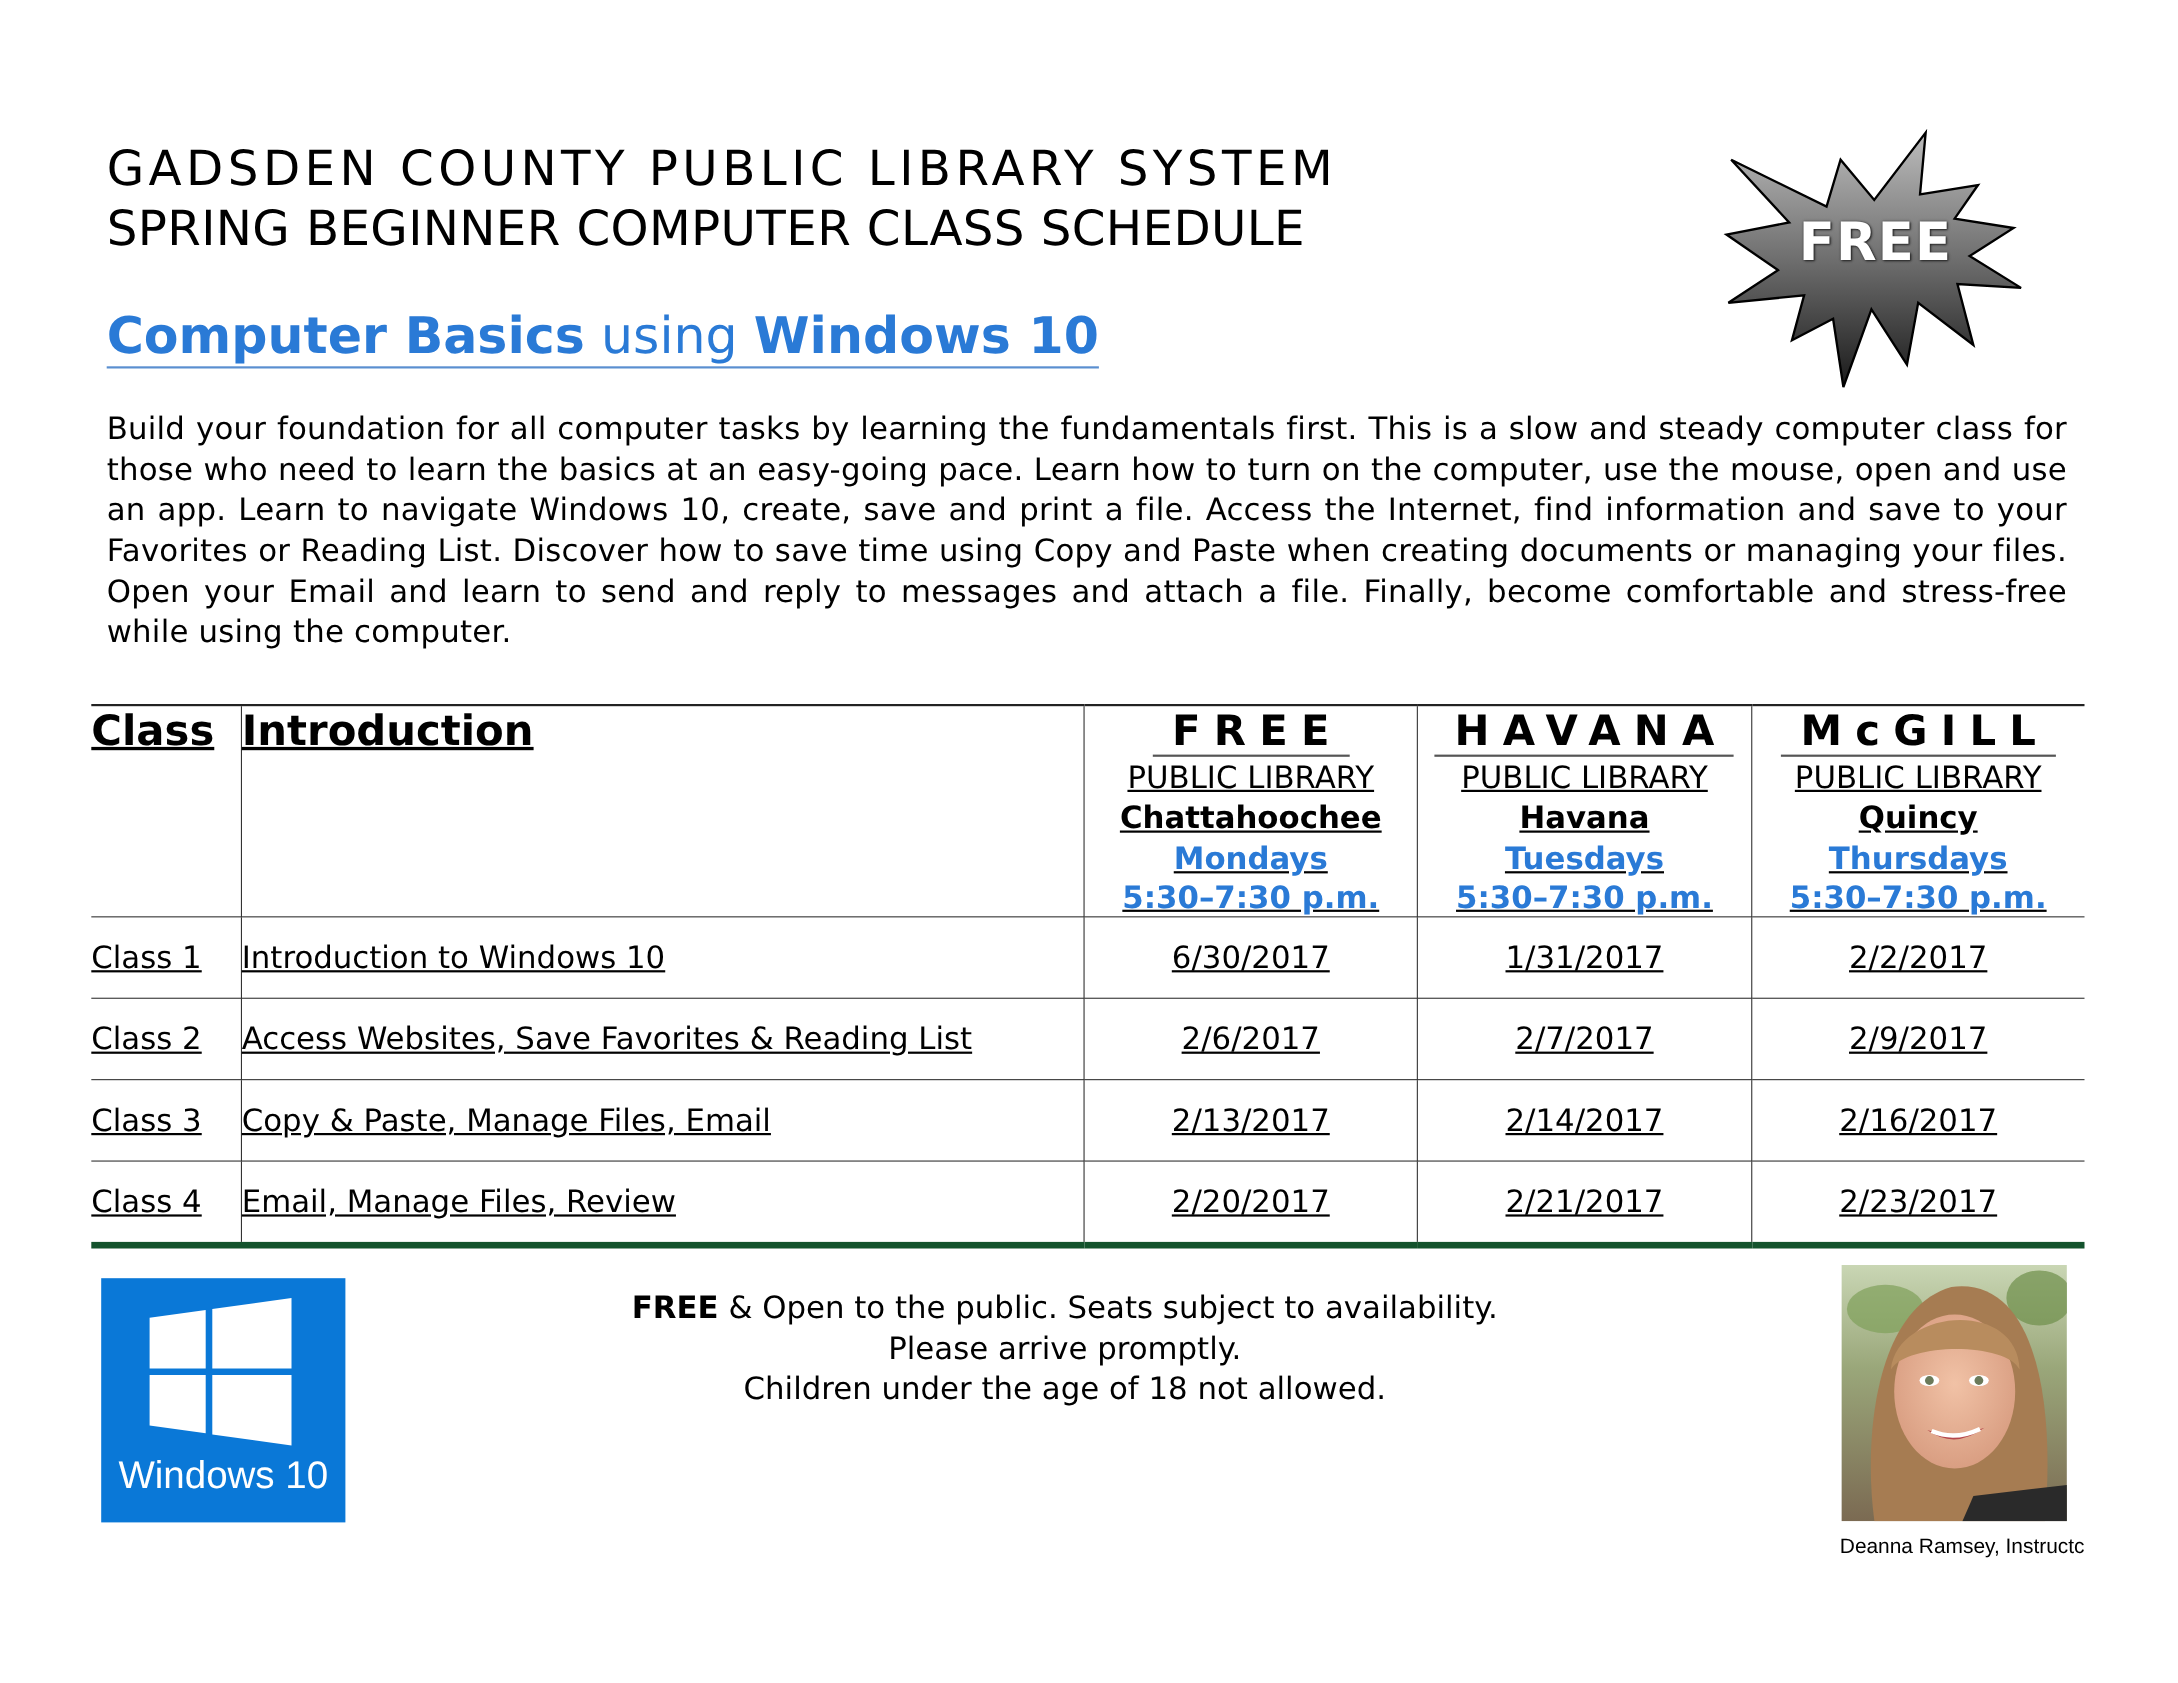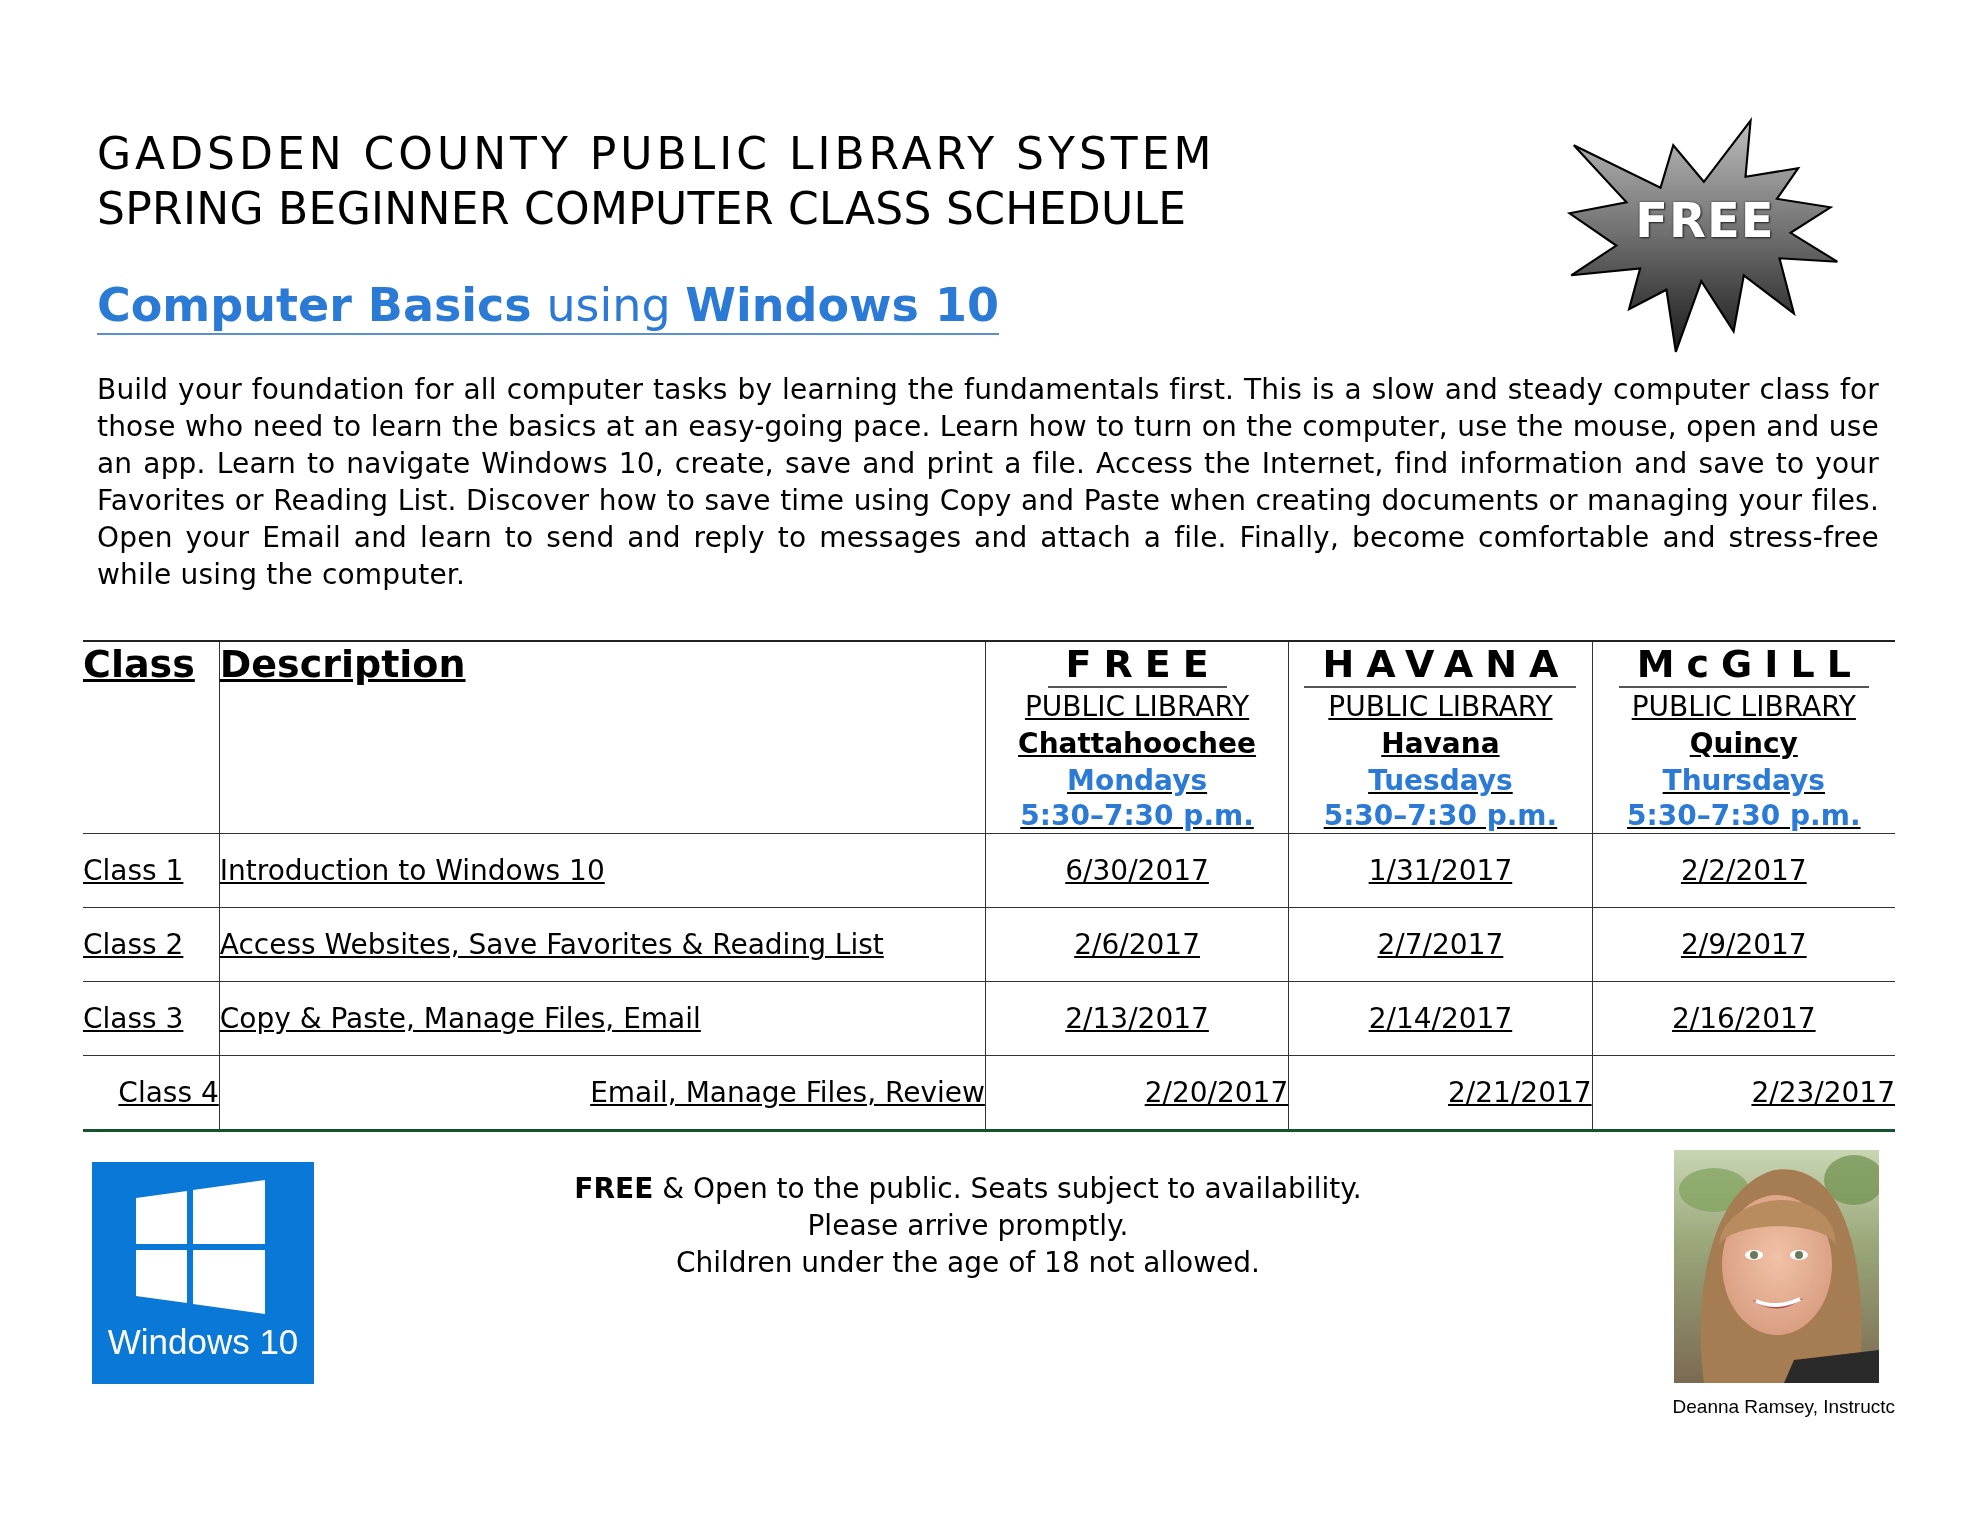--- a/index.html
+++ b/index.html
@@ -17,21 +17,21 @@
 
     .intro { left: 97px; top: 371px; width: 1782px; font-size: 28px; line-height: 37px; text-align: justify; letter-spacing: 0.2px; }
 
     .burst { left: 1550px; top: 92px; width: 340px; height: 285px; }
     .burst-label { left: 1625px; top: 192px; width: 160px; text-align: center; font-size: 48px; font-weight: bold; color: #fff;
                    text-shadow: 0 0 2px #333, 1px 1px 2px #222; letter-spacing: 1px; }
 
     table.sched { position: absolute; left: 83px; top: 640px; width: 1812px; border-collapse: collapse; text-decoration: underline; }
     table.sched td, table.sched th { border: 1.5px solid #333; vertical-align: top; padding: 0; }
     table.sched tr:first-child th, table.sched tr:first-child td { border-top: 2px solid #222; }
-    table.sched tr:last-child td { border-bottom: 3px solid #14532d; text-align: right; }
+    table.sched tr:last-child td { border-bottom: 6px solid #14532d; }
     table.sched th:first-child, table.sched td:first-child { border-left: none; }
     table.sched th:last-child, table.sched td:last-child { border-right: none; }
 
     th.h-class, th.h-desc { text-align: left; font-size: 38px; font-weight: bold; padding: 6px 0 0 13px; height: 191px; }
     th.h-class { width: 132px; }
     th.h-desc { width: 744px; }
     th.h-lib { width: 294px; text-align: center; font-weight: normal; padding-top: 6px; }
     .lib-name { display: inline-block; font-size: 38px; font-weight: bold; letter-spacing: 12px; padding: 0 6px 0 18px;
                 border-bottom: 2px solid #555; line-height: 44px; }
     .lib-sub { font-size: 28px; line-height: 37px; }
@@ -76,21 +76,21 @@
 <div class="abs course-title">
   <b>Computer Basics</b><span class="light" style="white-space:pre"> using </span><b>Windows 10</b>
 </div>
 
 <div class="abs intro">Build your foundation for all computer tasks by learning the fundamentals first. This is a slow and steady computer class for those who need to learn the basics at an easy-going pace. Learn how to turn on the computer, use the mouse, open and use an app. Learn to navigate Windows 10, create, save and print a file. Access the Internet, find information and save to your Favorites or Reading List. Discover how to save time using Copy and Paste when creating documents or managing your files.  Open your Email and learn to send and reply to messages and attach a file. Finally, become comfortable and stress-free while using the computer.</div>
 
 <table class="sched">
   <tbody>
       <tr>
     <th class="h-class">Class</th>
-    <th class="h-desc">Description</th>
+    <th class="h-desc">Introduction</th>
     <th class="h-lib">
       <div><span class="lib-name">FREE</span></div>
       <div class="lib-sub">PUBLIC LIBRARY</div>
       <div class="lib-city">Chattahoochee</div>
       <div class="lib-day">Mondays</div>
       <div class="lib-time">5:30–7:30 p.m.</div>
     </th>
     <th class="h-lib">
       <div><span class="lib-name">HAVANA</span></div>
       <div class="lib-sub">PUBLIC LIBRARY</div>

